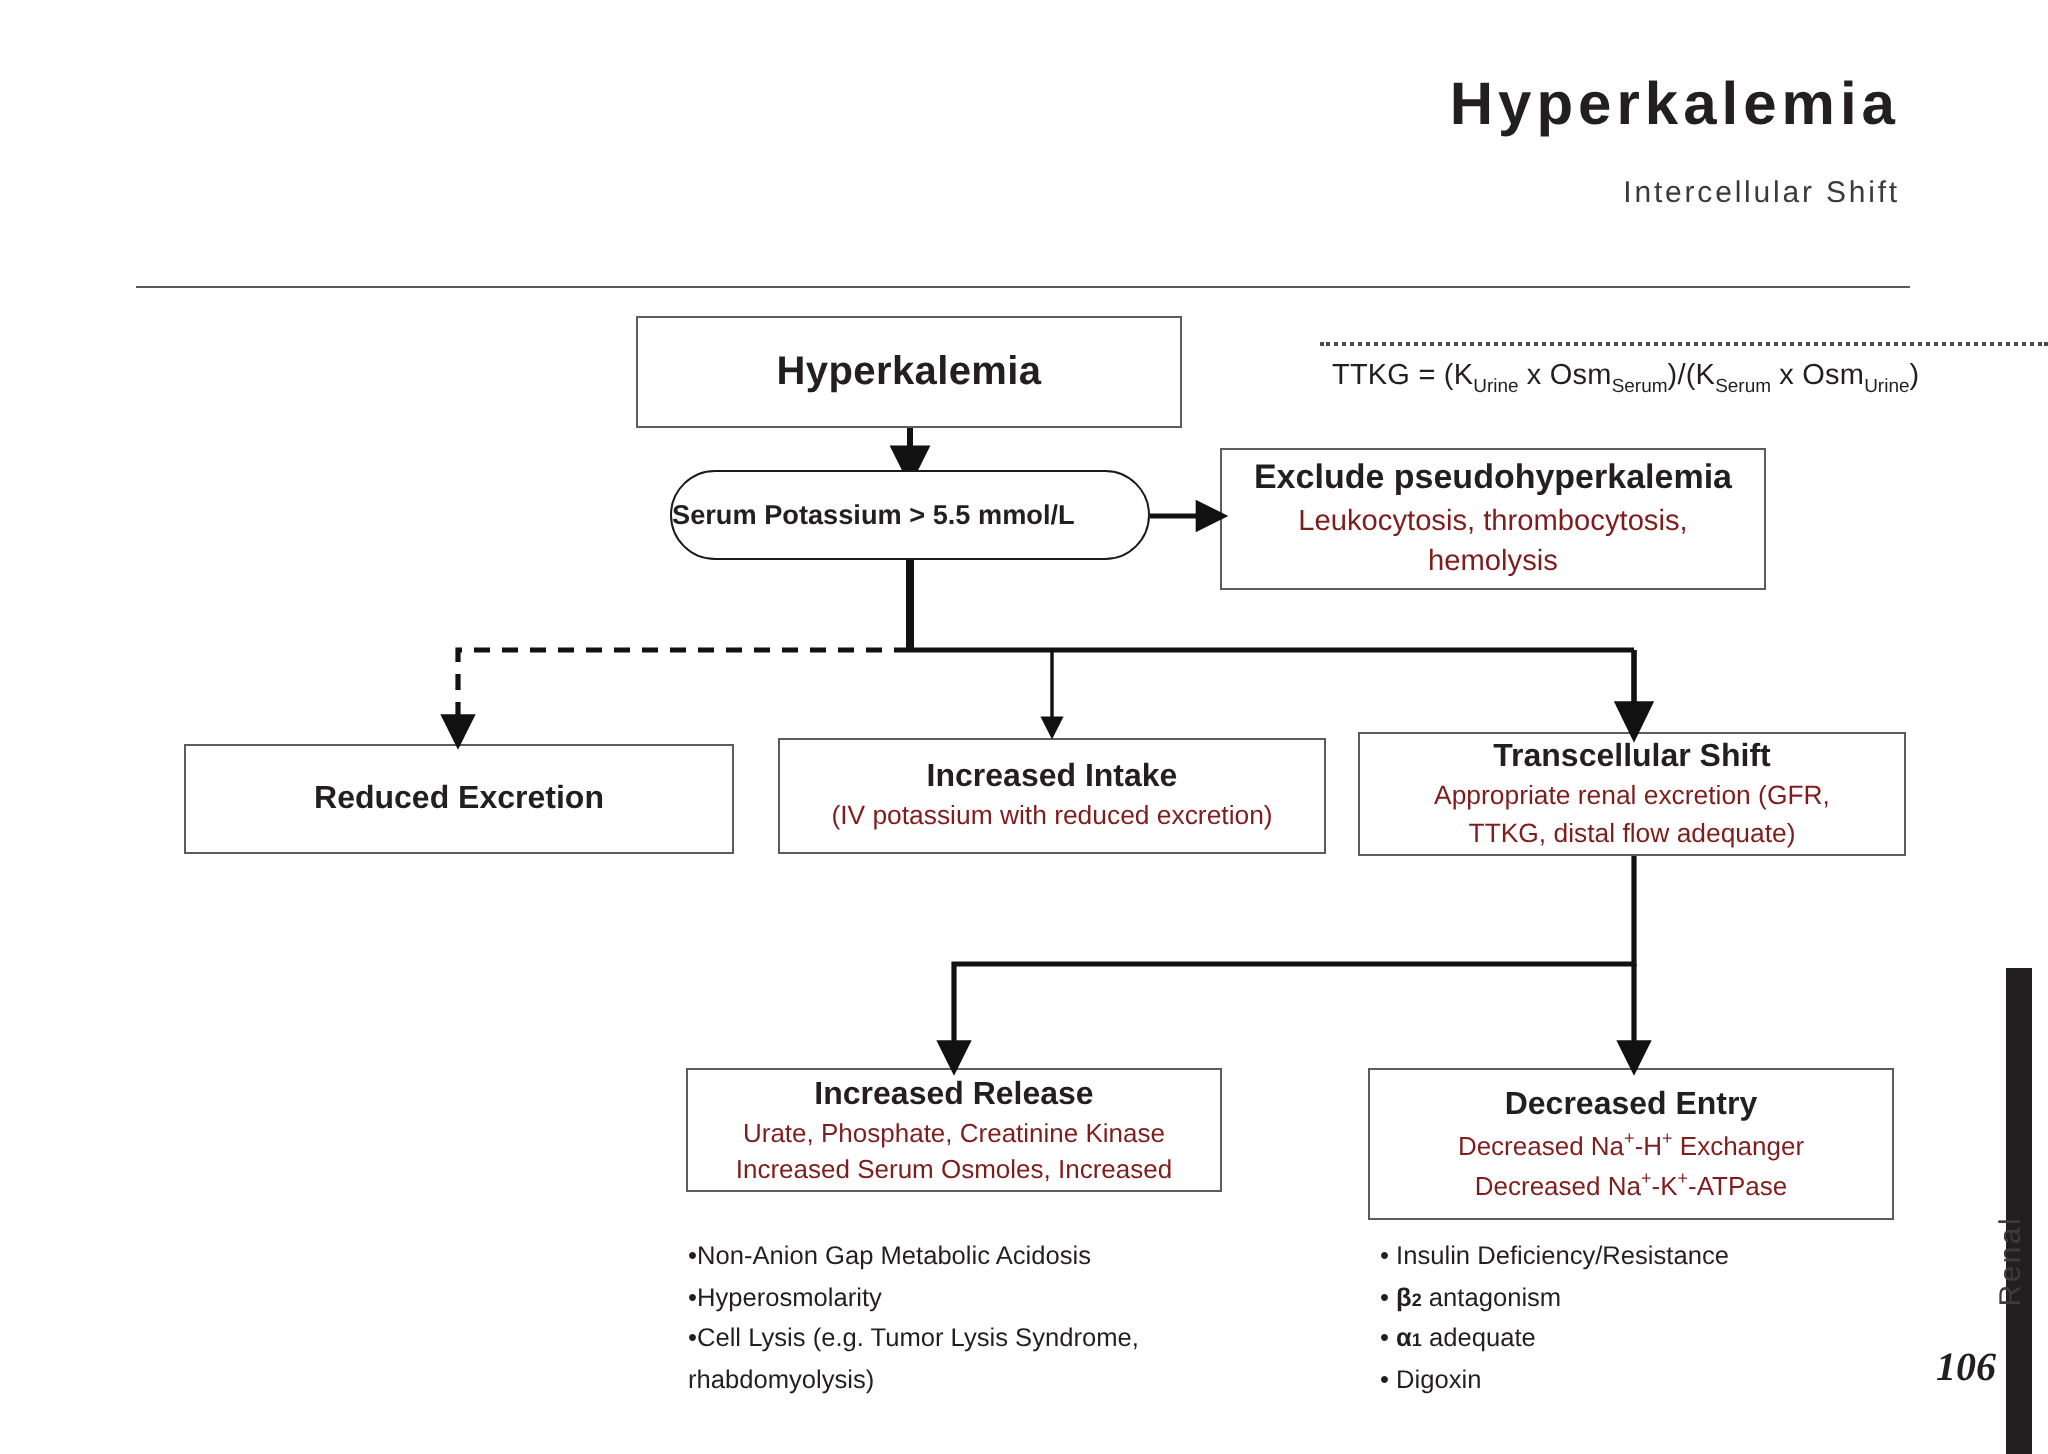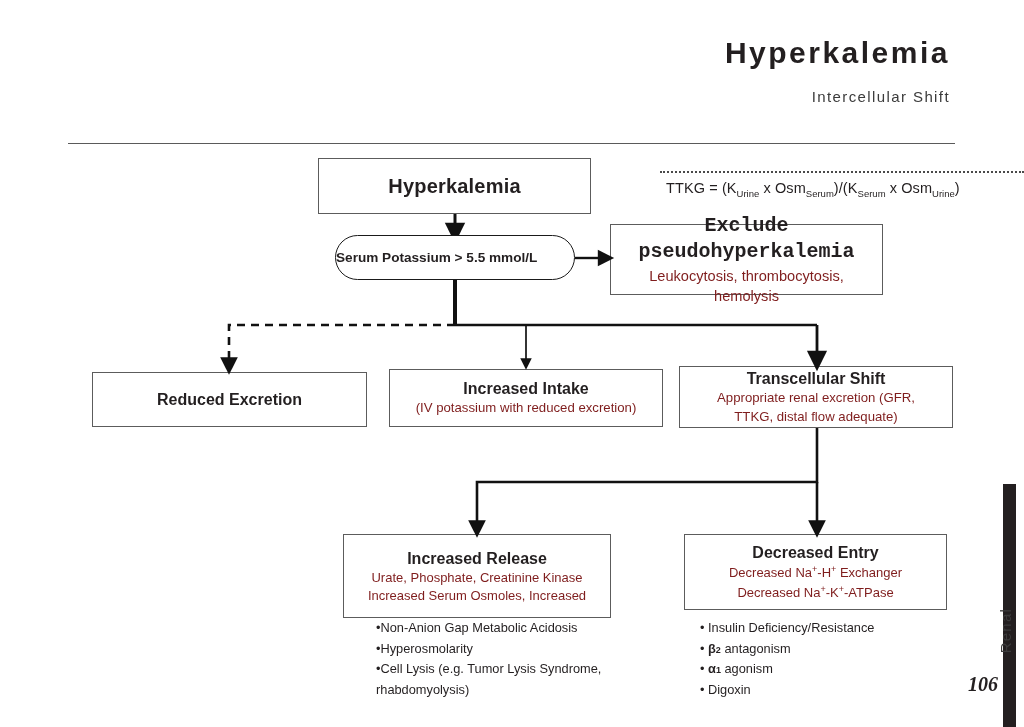--- a/index.html
+++ b/index.html
@@ -128,28 +128,28 @@
   .box .t2 {
     font-size: 13.2px;
     line-height: 1.38;
     color: #7f1d1d;
   }
 
   #box-hyperkalemia { left: 318px; top: 158px; width: 273px; height: 56px; }
   #box-hyperkalemia .t1 { font-size: 20px; letter-spacing: .2px; }
 
   #box-pseudo { left: 610px; top: 224px; width: 273px; height: 71px; }
-  #box-pseudo .t1 { font-size: 20px; font-family: Liberation Mono, monospace; }
+  #box-pseudo .t1 { font-size: 17px; }
   #box-pseudo .t2 { font-size: 14.6px; font-weight: normal; }
 
   #box-reduced   { left: 92px;  top: 372px; width: 275px; height: 55px; }
   #box-intake    { left: 389px; top: 369px; width: 274px; height: 58px; }
   #box-transcell { left: 679px; top: 366px; width: 274px; height: 62px; }
 
-  #box-release { left: 343px; top: 534px; width: 268px; height: 84px; }
+  #box-release { left: 343px; top: 534px; width: 268px; height: 62px; }
   #box-entry   { left: 684px; top: 534px; width: 263px; height: 76px; }
   #box-release .t2, #box-entry .t2 { font-size: 13px; }
   sup.chg { font-size: 9px; vertical-align: super; }
 
   
   #node-serum-k {
     position: absolute;
     left: 335px;
     top: 235px;
     width: 240px;
@@ -177,24 +177,23 @@
     pointer-events: none;
     z-index: 1;
   }
 
   
   .bullets {
     position: absolute;
     font-size: 12.8px;
     line-height: 1.62;
     color: #231f20;
-    margin-left: 32px;
   }
   #bullets-release { left: 344px; top: 618px; width: 290px; }
-  #bullets-entry   { left: 668px; top: 618px; width: 280px; }
+  #bullets-entry   { left: 690px; top: 618px; width: 280px; }
   .bullets .bi { white-space: normal; }
   #bullets-entry .bi { padding-left: 10px; text-indent: -10px; }
   .bullets .bi b { font-weight: bold; }
 </style>
 </head>
 <body>
 
 <div id="page">
 
   <div class="page-title">Hyperkalemia</div>
@@ -278,17 +277,17 @@
 
   <div class="bullets" id="bullets-release">
     <div class="bi">•Non-Anion Gap Metabolic Acidosis</div>
     <div class="bi">•Hyperosmolarity</div>
     <div class="bi">•Cell Lysis (e.g. Tumor Lysis Syndrome, rhabdomyolysis)</div>
   </div>
 
   <div class="bullets" id="bullets-entry">
     <div class="bi">• Insulin Deficiency/Resistance</div>
     <div class="bi">•&nbsp;<b>β</b><b style="font-size:9px;vertical-align:baseline;">2</b><span> antagonism</span></div>
-    <div class="bi">•&nbsp;<b>α</b><b style="font-size:9px;vertical-align:baseline;">1</b><span> agonism</span></div>
+    <div class="bi">•&nbsp;<b>α</b><b style="font-size:9px;vertical-align:baseline;">1</b><span> adequate</span></div>
     <div class="bi">• Digoxin</div>
   </div>
 
 </div>
 
 </body></html>

